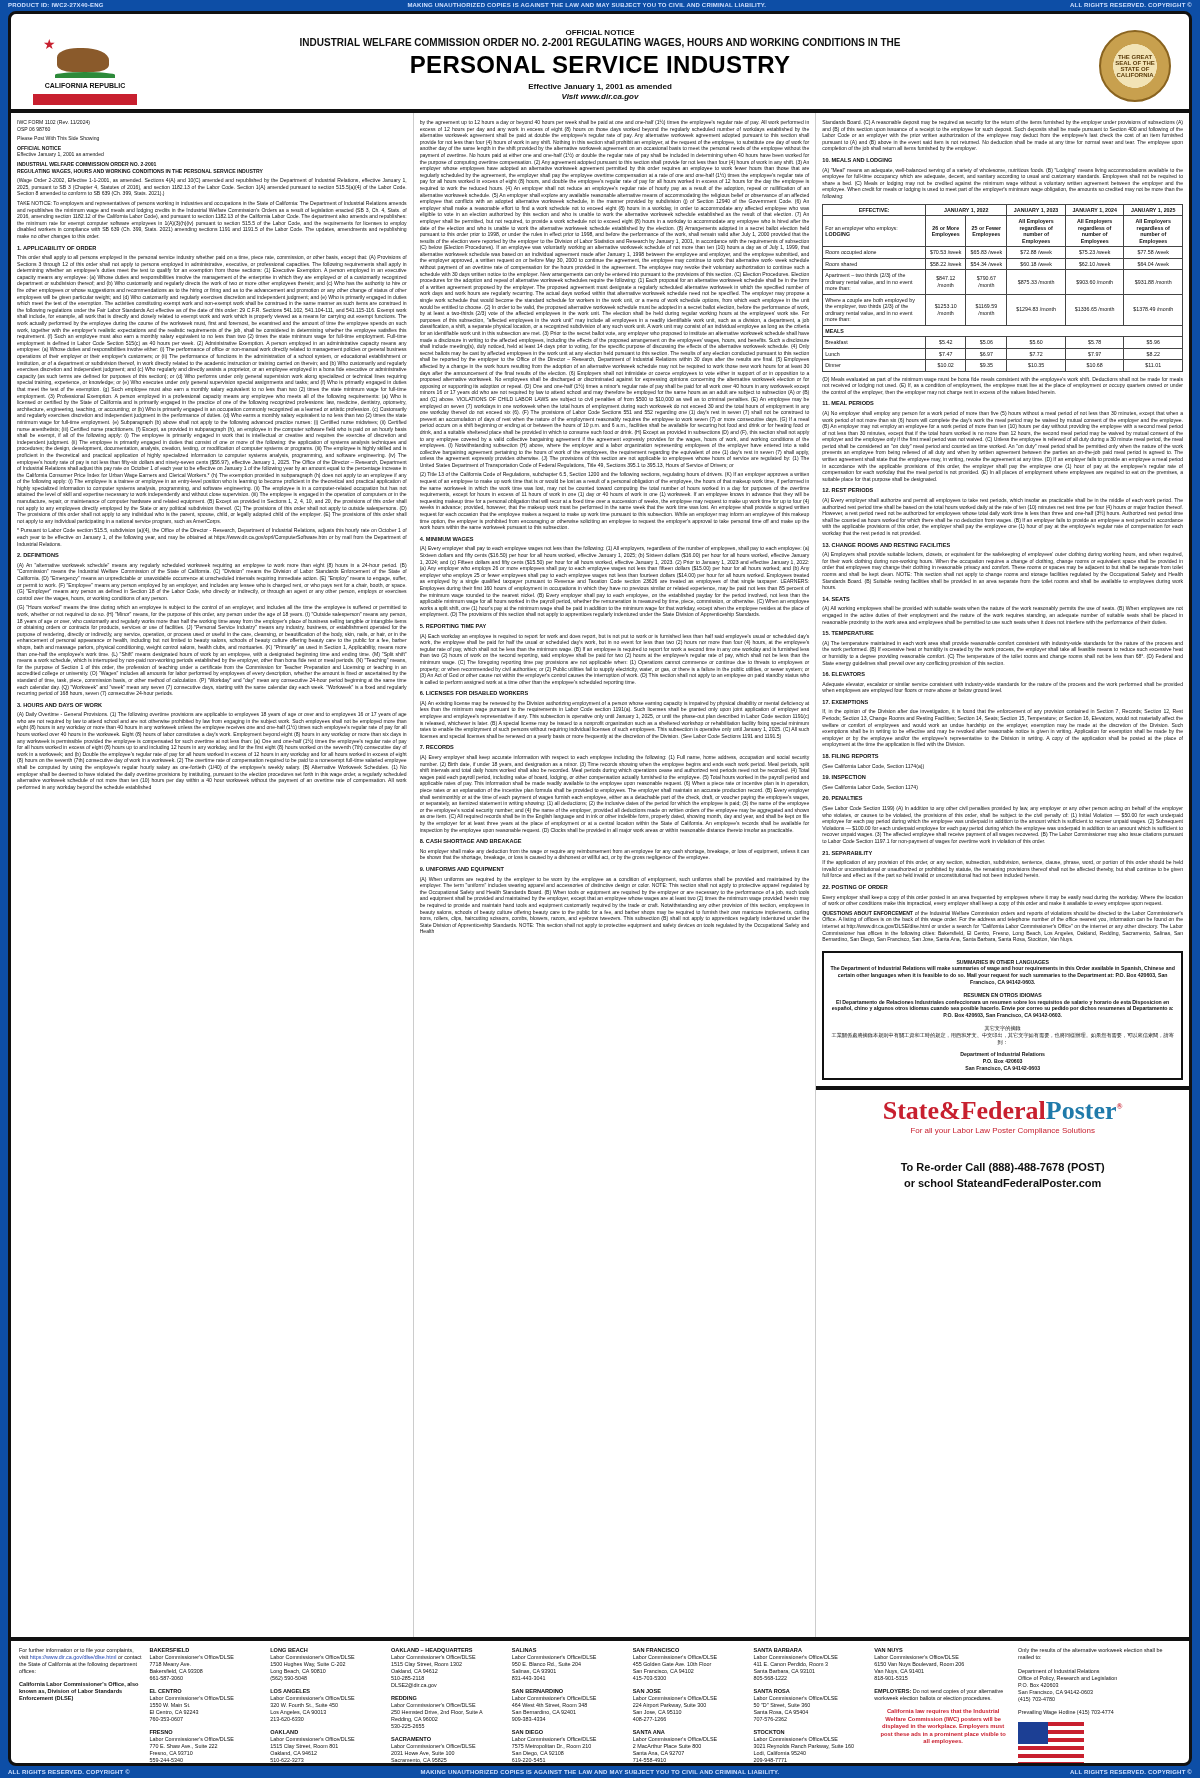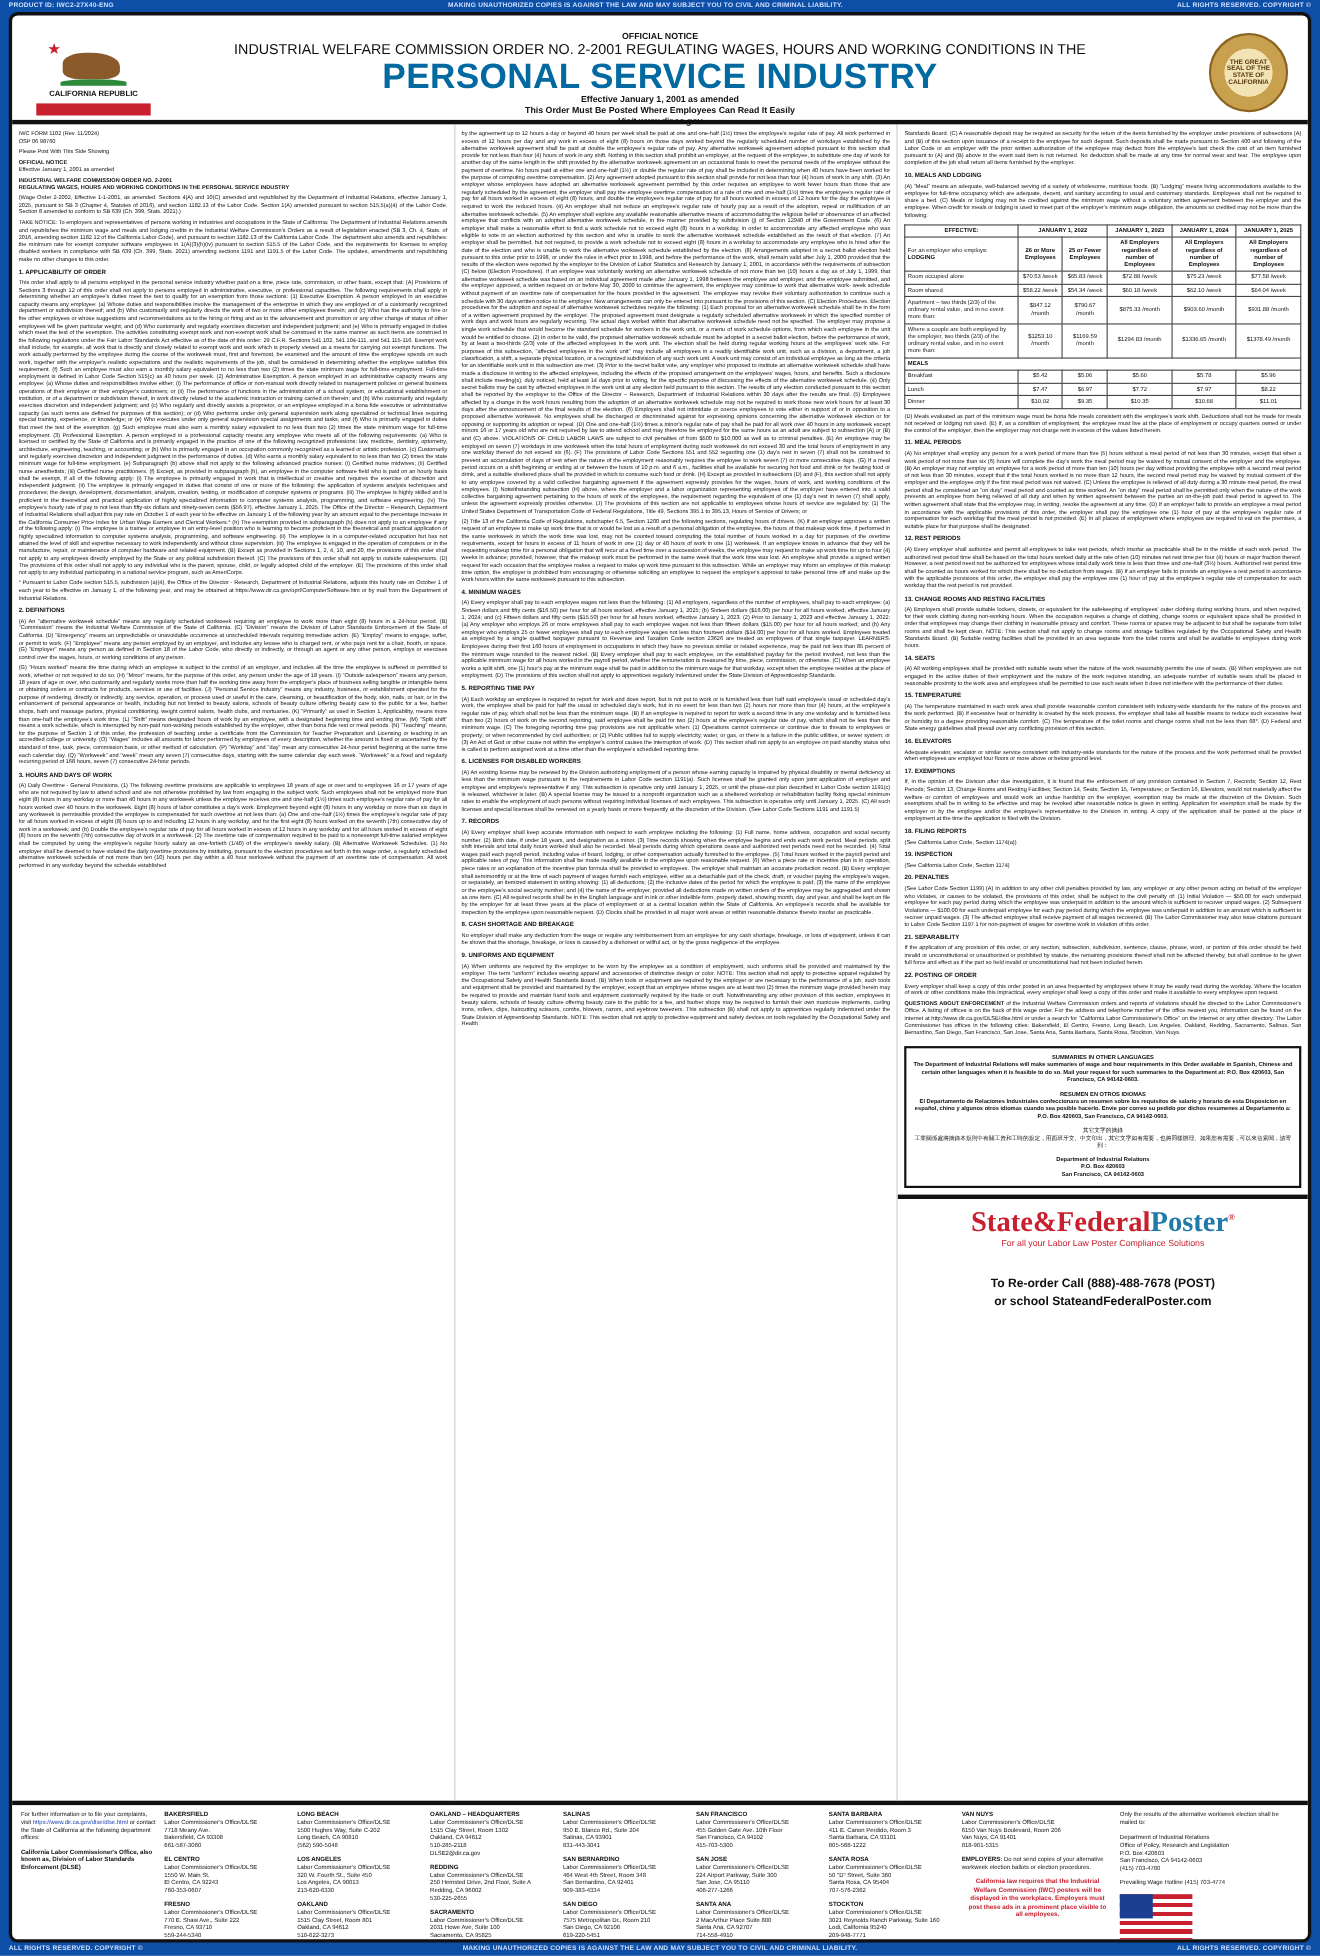--- a/index.html
+++ b/index.html
@@ -9,22 +9,22 @@
 .frame{position:absolute;left:8px;right:8px;top:11px;bottom:12px;background:#fff;border:3px solid #111;border-radius:8px;overflow:hidden}
 .header{height:99px;border-bottom:4px solid #111;position:relative;text-align:center}
 .flag{position:absolute;left:22px;top:22px;width:104px;height:70px}
 .flag .star{position:absolute;left:10px;top:0;color:#c8202f;font-size:14px}
 .flag .bear{position:absolute;left:24px;top:12px;width:52px;height:24px;background:#8a5a2b;border-radius:40% 50% 30% 30%}
 .flag .grass{position:absolute;left:22px;top:36px;width:60px;height:6px;background:#2d8a3a;border-radius:50% 50% 0 0}
 .flag .caption{position:absolute;left:0;right:0;top:46px;font-size:7px;font-weight:bold;text-align:center}
 .flag .stripe{position:absolute;left:0;right:0;top:58px;height:11px;background:#c8202f}
 .seal{position:absolute;right:18px;top:16px;width:72px;height:72px;border-radius:50%;background:radial-gradient(circle,#f2e3b5 0 45%,#c8a04e 46% 100%);border:2px solid #8a6420;display:flex;align-items:center;justify-content:center;font-size:6px;font-weight:bold;color:#5a3b0a;text-align:center;padding:10px}
 .h-notice{font-size:8px;font-weight:bold;padding-top:14px}
-.h-order{font-size:13px;font-weight:normal}
-.h-title{font-size:32px;font-weight:bold;color:#0369a1;line-height:34px;letter-spacing:.3px}
+.h-order{font-size:10px;font-weight:bold}
+.h-title{font-size:24px;font-weight:bold;color:#000000;line-height:34px;letter-spacing:.3px}
 .h-eff{font-size:8px;font-weight:bold;line-height:10px}
 .h-visit{font-style:italic}
 .body{display:flex;height:1528px;border-bottom:4px solid #111}
 .col{padding:6px 6px 0 6px;font-size:5.1px;line-height:6.6px;overflow:hidden;text-align:justify}
 .col1{width:404px;border-right:1px solid #ccc}
 .col2{width:404px;border-right:1px solid #ccc}
 .col3{width:374px}
 .col p{margin-bottom:3px}
 .col h3{font-size:5.6px;font-weight:bold;margin:5px 0 3px}
 .tbl{width:100%;border-collapse:collapse;margin:4px 0;font-size:5.3px;line-height:6.5px}
@@ -66,21 +66,20 @@
       <span class="star">★</span>
       <div class="bear"></div>
       <div class="grass"></div>
       <div class="caption">CALIFORNIA REPUBLIC</div>
       <div class="stripe"></div>
     </div>
     <div class="h-notice">OFFICIAL NOTICE</div>
     <div class="h-order">INDUSTRIAL WELFARE COMMISSION ORDER NO. 2-2001 REGULATING WAGES, HOURS AND WORKING CONDITIONS IN THE</div>
     <div class="h-title">PERSONAL SERVICE INDUSTRY</div>
     <div class="h-eff">Effective January 1, 2001 as amended</div>
-    <div class="h-eff">This Order Must Be Posted Where Employees Can Read It Easily</div>
     <div class="h-eff h-visit">Visit www.dir.ca.gov</div>
     <div class="seal">THE GREAT SEAL OF THE STATE OF CALIFORNIA</div>
   </div>
 
   <div class="body">
     <div class="col col1">
       <p><span>IWC FORM 1102 (Rev. 11/2024)</span><br><span>OSP 06 98760</span></p>
       <p>Please Post With This Side Showing</p>
       <p><b>OFFICIAL NOTICE</b><br><span>Effective January 1, 2001 as amended</span></p>
       <p><b>INDUSTRIAL WELFARE COMMISSION ORDER NO. 2-2001</b><br><b>REGULATING WAGES, HOURS AND WORKING CONDITIONS IN THE PERSONAL SERVICE INDUSTRY</b></p>

